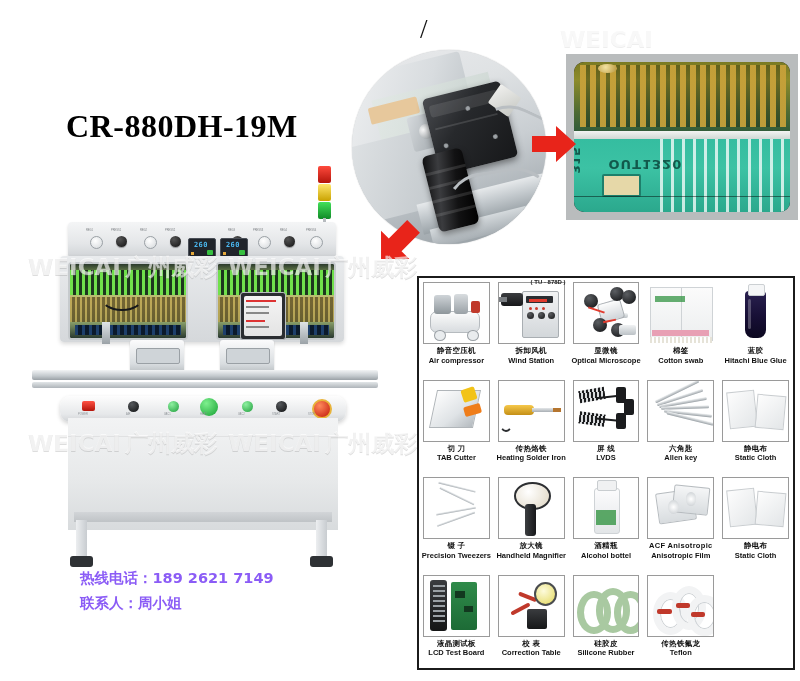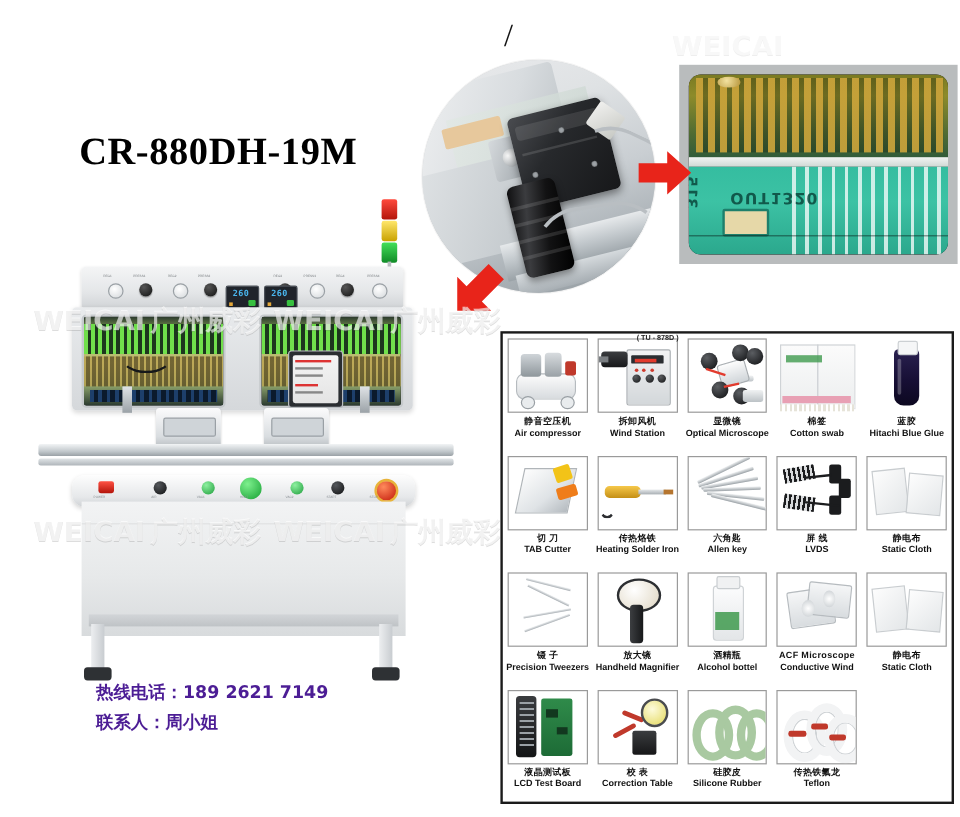--- a/index.html
+++ b/index.html
@@ -25,21 +25,21 @@
     font-family:"Liberation Serif","DejaVu Serif",serif;
     font-size:32px;font-weight:bold;color:#000;letter-spacing:0.5px;white-space:nowrap;
   }
 
   .acc-title{position:absolute;left:500px;top:226px;width:290px;text-align:center;}
   .acc-title .cn{display:block;font-size:19px;color:#6e6e6e;font-family:"Liberation Serif","DejaVu Serif",serif;line-height:22px;}
   .acc-title .en{display:block;font-size:23px;font-weight:bold;color:#111;line-height:26px;letter-spacing:-0.3px;}
 
   
   .contact{position:absolute;left:80px;top:566px;}
-  .contact div{font-size:14.5px;color:#4c1d95;line-height:25px;white-space:nowrap;font-family:"DejaVu Sans","Liberation Sans",sans-serif;font-weight:bold;}
+  .contact div{font-size:14.5px;color:#8b5cf6;line-height:25px;white-space:nowrap;font-family:"DejaVu Sans","Liberation Sans",sans-serif;font-weight:bold;}
 
   
   .wm{position:absolute;font-weight:bold;white-space:nowrap;color:rgba(255,255,255,0.62);
       text-shadow:0 1px 0 rgba(120,120,120,0.25);pointer-events:none;letter-spacing:0px;}
   .wm .lat{font-family:"DejaVu Sans",sans-serif;font-size:23px;}
   .wm .cjk{font-size:23px;}
 
   
   .cam-circle{
     position:absolute;left:352px;top:50px;width:194px;height:194px;border-radius:50%;
@@ -569,53 +569,53 @@
               <div class="cord" style=""></div>
             </div>
           </div>
           <div class="acc-cap">
             <span class="cn">传热烙铁</span>
             <span class="en">Heating Solder Iron</span>
           </div>
         </div>
         <div class="acc-cell">
           <div class="acc-img">
-            <div class="art allen" style="left: 0px; top: 0px; width: 100%; height: 100%;">
-              <div class="key" style="left: 8%; top: 16%; width: 74%; height: 5%; transform: rotate(-26deg);"></div>
-              <div class="key" style="left: 12%; top: 25%; width: 74%; height: 5%; transform: rotate(-18deg);"></div>
-              <div class="key" style="left: 16%; top: 34%; width: 74%; height: 5%; transform: rotate(-10deg);"></div>
-              <div class="key" style="left: 20%; top: 43%; width: 74%; height: 5%; transform: rotate(-2deg);"></div>
-              <div class="key" style="left: 24%; top: 52%; width: 74%; height: 5%; transform: rotate(6deg);"></div>
-              <div class="key" style="left: 28%; top: 61%; width: 74%; height: 5%; transform: rotate(14deg);"></div>
-            </div>
-          </div>
-          <div class="acc-cap">
-            <span class="cn">六角匙</span>
-            <span class="en">Allen key</span>
-          </div>
-        </div>
-        <div class="acc-cell">
-          <div class="acc-img">
             <div class="art lvds" style="left: 0px; top: 0px; width: 100%; height: 100%;">
               <div class="rib" style="left: 8%; top: 14%; transform: rotate(-10deg);"></div>
               <div class="rib" style="left: 8%; top: 54%; transform: rotate(8deg);"></div>
               <div class="plug" style="left: 66%; top: 10%;"></div>
               <div class="plug" style="left: 78%; top: 30%;"></div>
               <div class="plug" style="left: 66%; top: 54%;"></div>
               <div class="wire" style="left: 34%; top: 26%; width: 36%; transform: rotate(-6deg);"></div>
               <div class="wire" style="left: 34%; top: 64%; width: 46%; transform: rotate(6deg);"></div>
             </div>
           </div>
           <div class="acc-cap">
             <span class="cn">屏 线</span>
             <span class="en">LVDS</span>
           </div>
         </div>
         <div class="acc-cell">
           <div class="acc-img">
+            <div class="art allen" style="left: 0px; top: 0px; width: 100%; height: 100%;">
+              <div class="key" style="left: 8%; top: 16%; width: 74%; height: 5%; transform: rotate(-26deg);"></div>
+              <div class="key" style="left: 12%; top: 25%; width: 74%; height: 5%; transform: rotate(-18deg);"></div>
+              <div class="key" style="left: 16%; top: 34%; width: 74%; height: 5%; transform: rotate(-10deg);"></div>
+              <div class="key" style="left: 20%; top: 43%; width: 74%; height: 5%; transform: rotate(-2deg);"></div>
+              <div class="key" style="left: 24%; top: 52%; width: 74%; height: 5%; transform: rotate(6deg);"></div>
+              <div class="key" style="left: 28%; top: 61%; width: 74%; height: 5%; transform: rotate(14deg);"></div>
+            </div>
+          </div>
+          <div class="acc-cap">
+            <span class="cn">六角匙</span>
+            <span class="en">Allen key</span>
+          </div>
+        </div>
+        <div class="acc-cell">
+          <div class="acc-img">
             <div class="art cloth" style="left: 0px; top: 0px; width: 100%; height: 100%;">
               <div class="sheet" style="left: 8%; top: 18%; width: 40%; height: 58%; transform: rotate(-6deg);"></div>
               <div class="sheet" style="left: 50%; top: 24%; width: 42%; height: 54%; transform: rotate(5deg);"></div>
             </div>
           </div>
           <div class="acc-cap">
             <span class="cn">静电布</span>
             <span class="en">Static Cloth</span>
           </div>
         </div>
@@ -661,22 +661,22 @@
         <div class="acc-cell">
           <div class="acc-img">
             <div class="art acf" style="left: 0px; top: 0px; width: 100%; height: 100%;">
               <div class="spool" style="left: 14%; top: 22%; width: 56%; height: 48%; transform: rotate(-8deg);"></div>
               <div class="spool" style="left: 38%; top: 14%; width: 52%; height: 44%; transform: rotate(6deg);"></div>
               <div class="core" style="left: 30%; top: 36%; width: 18%; height: 24%;"></div>
               <div class="core" style="left: 58%; top: 24%; width: 16%; height: 22%;"></div>
             </div>
           </div>
           <div class="acc-cap">
-            <span class="cn">ACF Microscope</span>
-            <span class="en">Conductive Wind</span>
+            <span class="cn">ACF Anisotropic</span>
+            <span class="en">Anisotropic Film</span>
           </div>
         </div>
         <div class="acc-cell">
           <div class="acc-img">
             <div class="art cloth" style="left: 0px; top: 0px; width: 100%; height: 100%;">
               <div class="sheet" style="left: 8%; top: 18%; width: 40%; height: 58%; transform: rotate(-6deg);"></div>
               <div class="sheet" style="left: 50%; top: 24%; width: 42%; height: 54%; transform: rotate(5deg);"></div>
             </div>
           </div>
           <div class="acc-cap">

